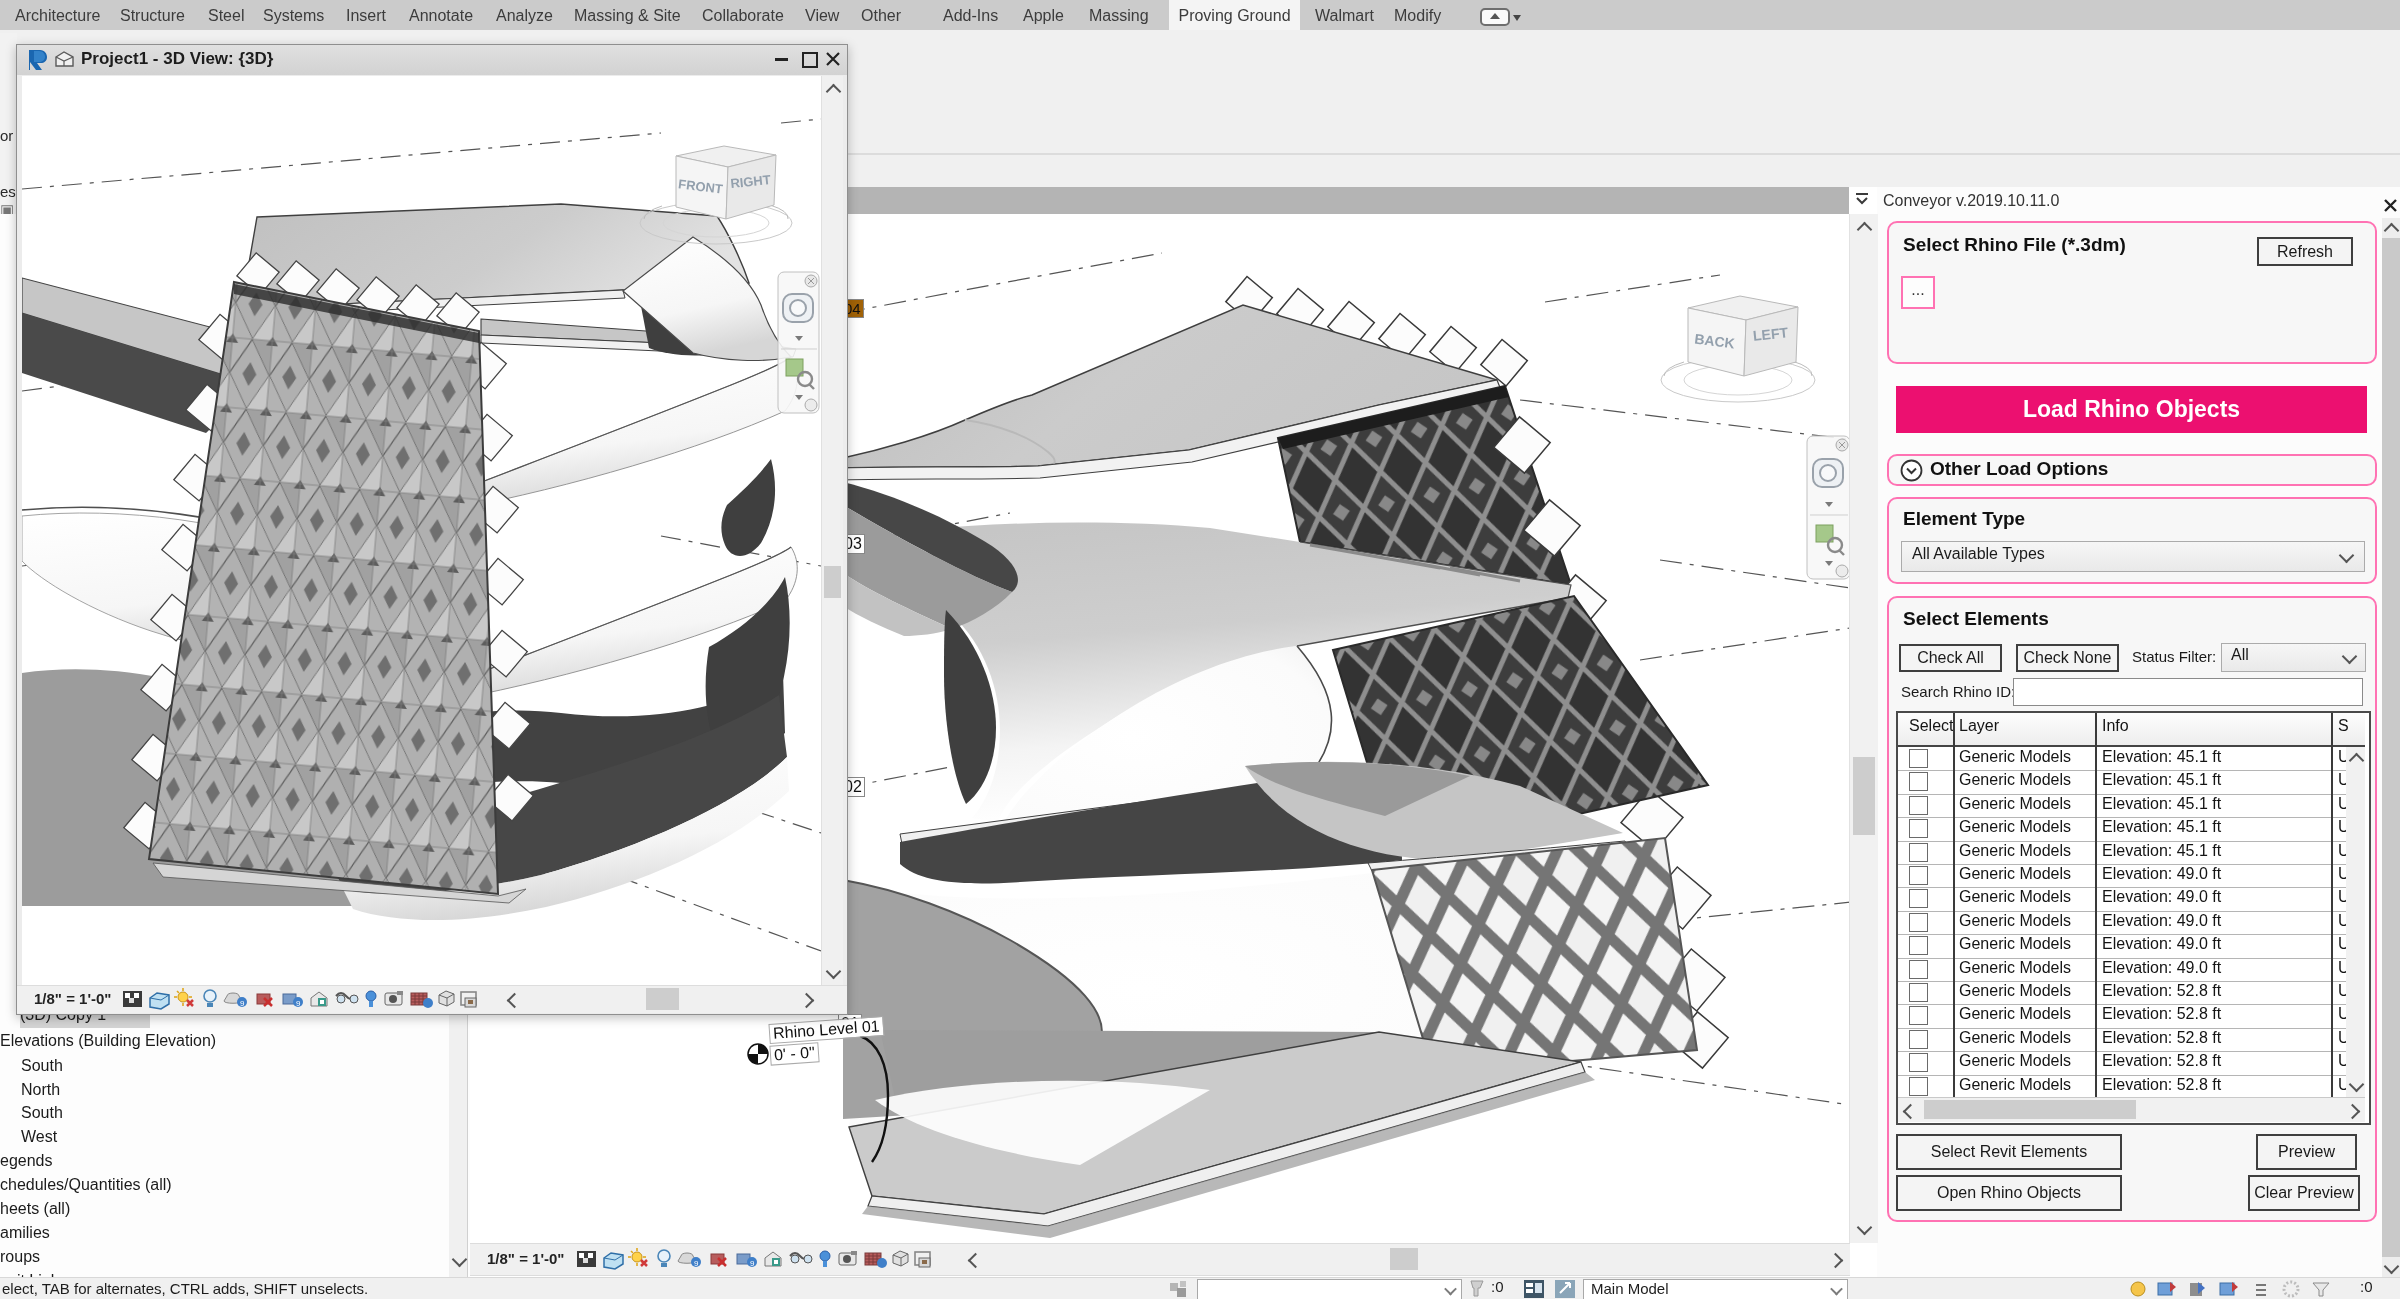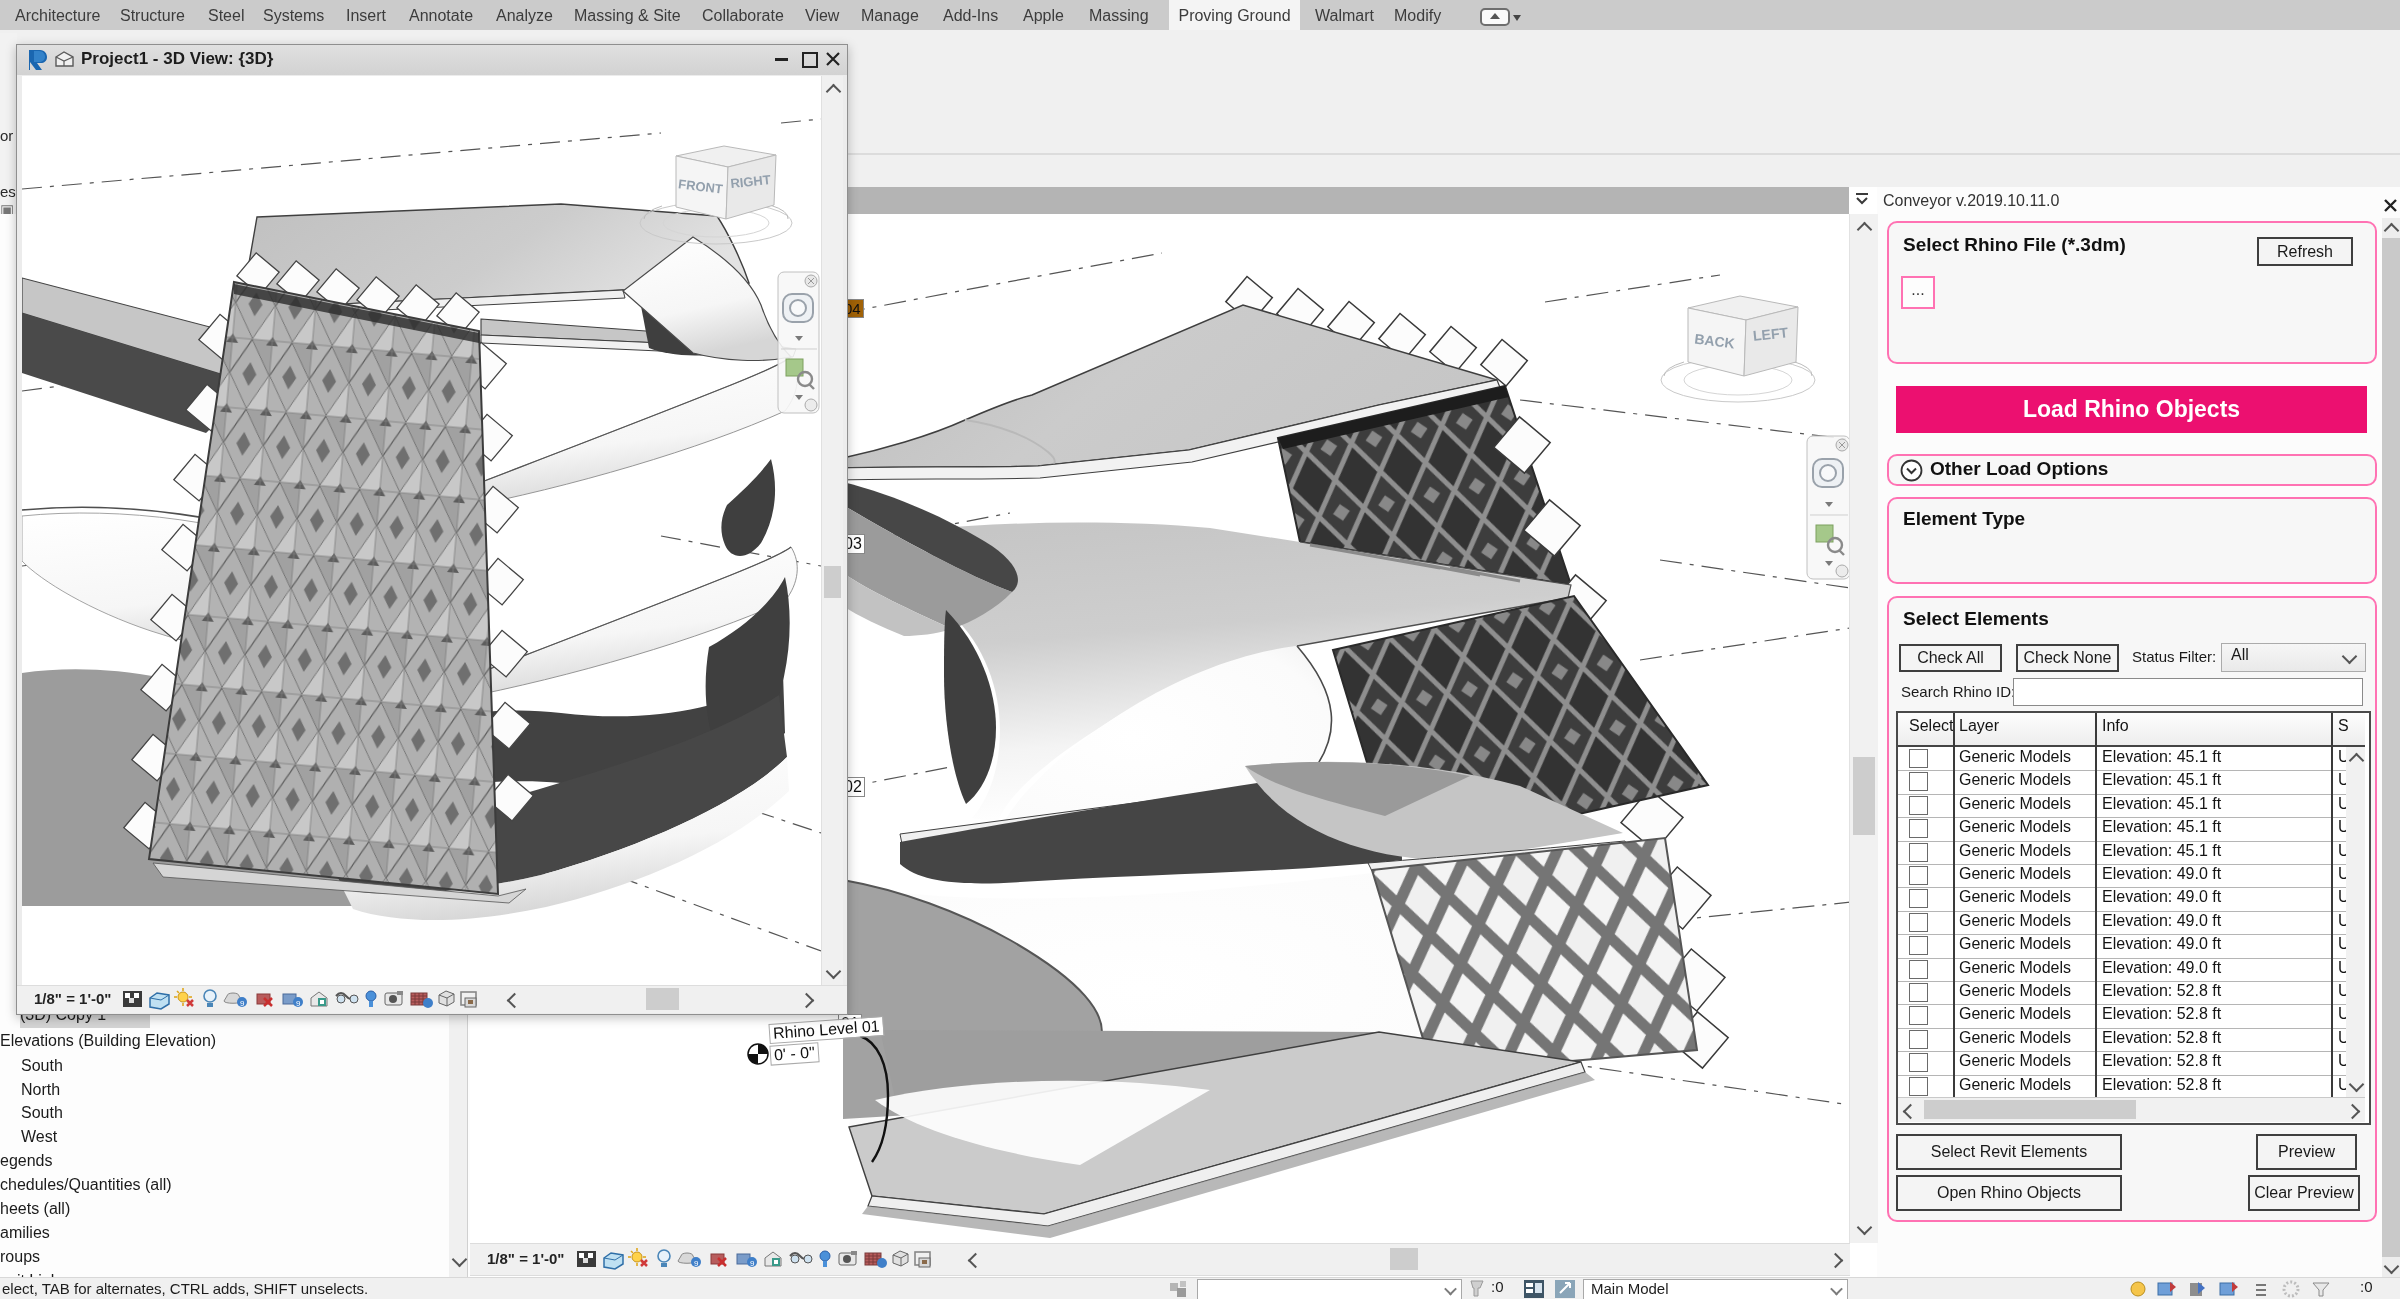--- a/index.html
+++ b/index.html
@@ -43,21 +43,21 @@
  <div class="tab" style="left:15px">Architecture</div>
  <div class="tab" style="left:120px">Structure</div>
  <div class="tab" style="left:208px">Steel</div>
  <div class="tab" style="left:263px">Systems</div>
  <div class="tab" style="left:346px">Insert</div>
  <div class="tab" style="left:409px">Annotate</div>
  <div class="tab" style="left:496px">Analyze</div>
  <div class="tab" style="left:574px">Massing &amp; Site</div>
  <div class="tab" style="left:702px">Collaborate</div>
  <div class="tab" style="left:805px">View</div>
- <div class="tab" style="left:861px">Manage</div>
+ <div class="tab" style="left:861px">Other</div>
  <div class="tab" style="left:943px">Add-Ins</div>
  <div class="tab" style="left:1023px">Apple</div>
  <div class="tab" style="left:1089px">Massing</div>
  <div class="tab active" style="left:1169px;width:131px;text-align:center">Proving Ground</div>
  <div class="tab" style="left:1315px">Walmart</div>
  <div class="tab" style="left:1394px">Modify</div>
  <svg class="abs" style="left:1480px;top:6px" width="42" height="22" viewBox="0 0 42 22">
    <rect x="1" y="3" width="28" height="16" rx="4" fill="#fafafa" stroke="#6e6e6e" stroke-width="2"></rect>
    <path d="M10 13 L15 7 L20 13 Z" fill="#555"></path>
    <path d="M33 9 L41 9 L37 15 Z" fill="#444"></path>
@@ -174,20 +174,24 @@
  <div class="grp" style="top:267px;height:28px">
    <svg class="abs" style="left:11px;top:3px" width="23" height="23">
         <circle cx="11.5" cy="11.5" r="10" fill="#fff" stroke="#333" stroke-width="1.8"></circle>
         <path d="M7 9.5 L11.5 14 L16 9.5" fill="none" stroke="#333" stroke-width="2"></path>
       </svg>
    <div class="ghead" style="left:41px;top:2px">Other Load Options</div>
  </div>
 
  <div class="grp" style="top:310px;height:83px">
    <div class="ghead" style="top:9px">Element Type</div>
+   <div class="ddown" style="left:12px;top:42px;width:462px;height:29px">
+     <div class="abs" style="left:10px;top:3px">All Available Types</div>
+     <div class="chev cd" style="right:12px;top:8px"></div>
+   </div>
  </div>
 
  <div class="grp" style="top:409px;height:622px">
    <div class="ghead" style="top:10px">Select Elements</div>
    <div class="btn" style="left:10px;top:46px;width:99px;height:24px;line-height:24px">Check All</div>
    <div class="btn" style="left:127px;top:46px;width:99px;height:24px;line-height:24px">Check None</div>
    <div class="abs" style="left:243px;top:50px;font-size:15px">Status Filter:</div>
    <div class="ddown" style="left:332px;top:45px;width:143px;height:27px">
      <div class="abs" style="left:9px;top:2px">All</div>
      <div class="chev cd" style="right:10px;top:7px"></div>

